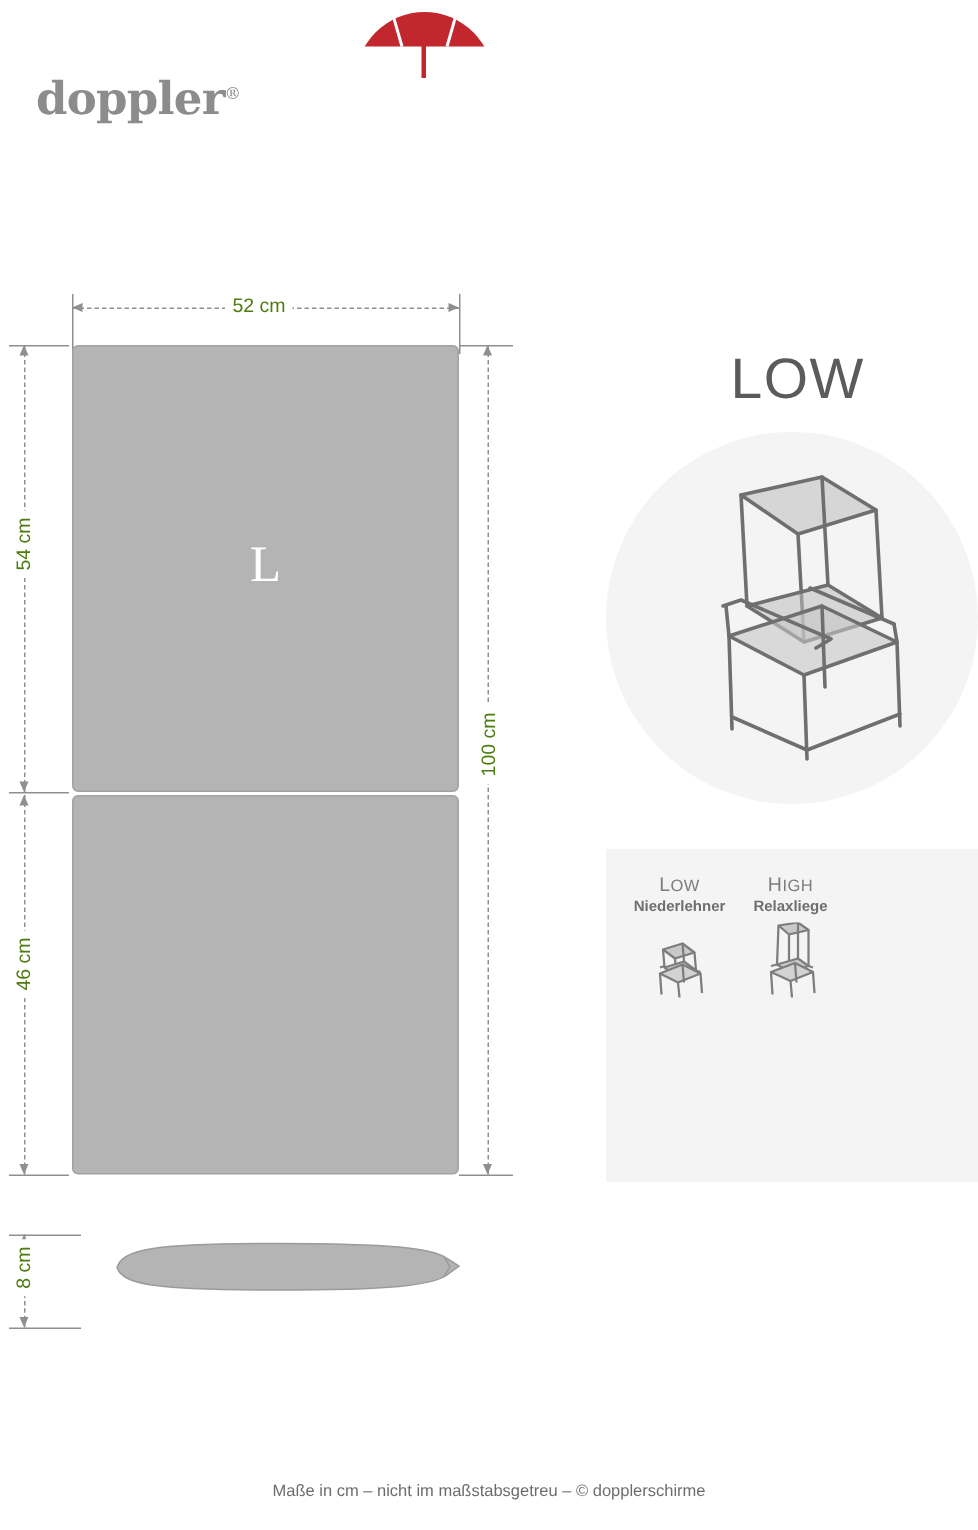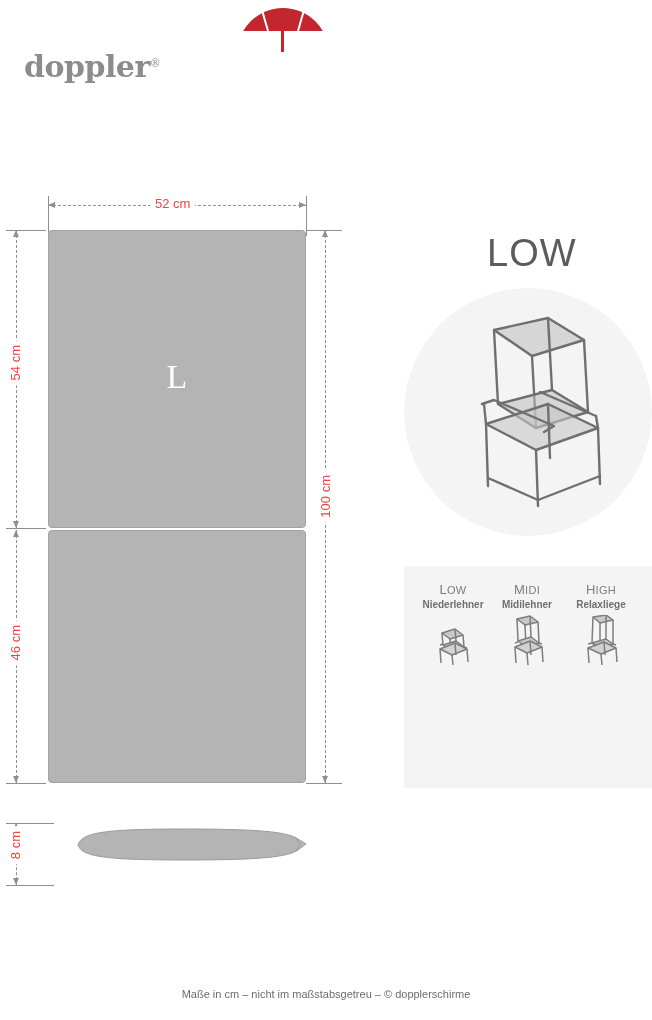--- a/index.html
+++ b/index.html
@@ -84,21 +84,21 @@
   }
   .arrow { position: absolute; width: 0; height: 0; }
   .arrow-l { border-top: 3.5px solid transparent; border-bottom: 3.5px solid transparent; border-right: 7px solid #8f8f8f; }
   .arrow-r { border-top: 3.5px solid transparent; border-bottom: 3.5px solid transparent; border-left: 7px solid #8f8f8f; }
   .arrow-u { border-left: 3.5px solid transparent; border-right: 3.5px solid transparent; border-bottom: 7px solid #8f8f8f; }
   .arrow-d { border-left: 3.5px solid transparent; border-right: 3.5px solid transparent; border-top: 7px solid #8f8f8f; }
 
   .dimlabel {
     position: absolute;
     font-size: 13px;
-    color: #ef4444;
+    color: #4d7c0f;
     background: #ffffff;
     padding: 0 5px;
     white-space: nowrap;
   }
   .dimlabel.vert {
     writing-mode: vertical-rl;
     transform: rotate(180deg);
     padding: 5px 0;
   }
 
@@ -304,36 +304,20 @@
       <div class="t2">Niederlehner</div>
       <div class="pic">
         <svg width="40" height="46" viewBox="0 0 40 46">
           <g fill="none" stroke="#7d7d7d" stroke-width="1.5" stroke-linejoin="round">
             <path d="M9 12 L22 8 L30 14 L17 18 Z" fill="#c9c9c9"></path>
             <path d="M9 12 L10 24 M17 18 L18 30 M30 14 L31 26 M22 8 L23 20"></path>
             <path d="M10 24 L18 30 L31 26 L23 20 Z" fill="#c9c9c9"></path>
             <path d="M7 28 L19 34 L34 28 L22 22 Z" fill="#d2d2d2"></path>
             <path d="M7 28 L8 42 M19 34 L20 44 M34 28 L35 41 M22 22 L23 34"></path>
             <path d="M7 24 L10 23 M31 26 L34 27"></path>
-          </g>
-        </svg>
-      </div>
-    </div>
-    <div class="type-cell">
-      <div class="t1"><span class="cap">M</span><span>IDI</span></div>
-      <div class="t2">Midilehner</div>
-      <div class="pic">
-        <svg width="40" height="52" viewBox="0 0 40 52">
-          <g fill="none" stroke="#7d7d7d" stroke-width="1.5" stroke-linejoin="round">
-            <path d="M10 4 L23 1 L31 7 L18 10 Z" fill="#c9c9c9"></path>
-            <path d="M10 4 L11 26 M18 10 L19 32 M31 7 L32 28 M23 1 L24 22"></path>
-            <path d="M11 26 L19 32 L32 28 L24 22 Z" fill="#c9c9c9"></path>
-            <path d="M8 32 L20 38 L35 32 L23 26 Z" fill="#d2d2d2"></path>
-            <path d="M8 32 L9 48 M20 38 L21 50 M35 32 L36 47 M23 26 L24 40"></path>
-            <path d="M8 28 L11 27 M32 28 L35 29"></path>
           </g>
         </svg>
       </div>
     </div>
     <div class="type-cell">
       <div class="t1"><span class="cap">H</span><span>IGH</span></div>
       <div class="t2">Relaxliege</div>
       <div class="pic">
         <svg width="40" height="52" viewBox="0 0 40 52">
           <g fill="none" stroke="#7d7d7d" stroke-width="1.5" stroke-linejoin="round">

